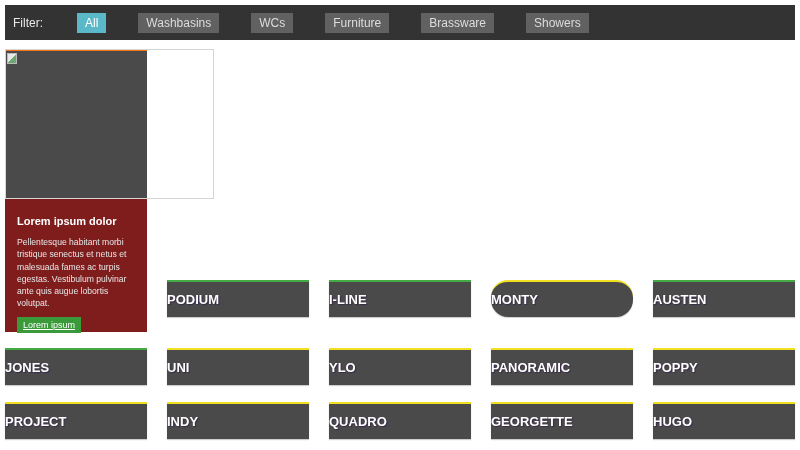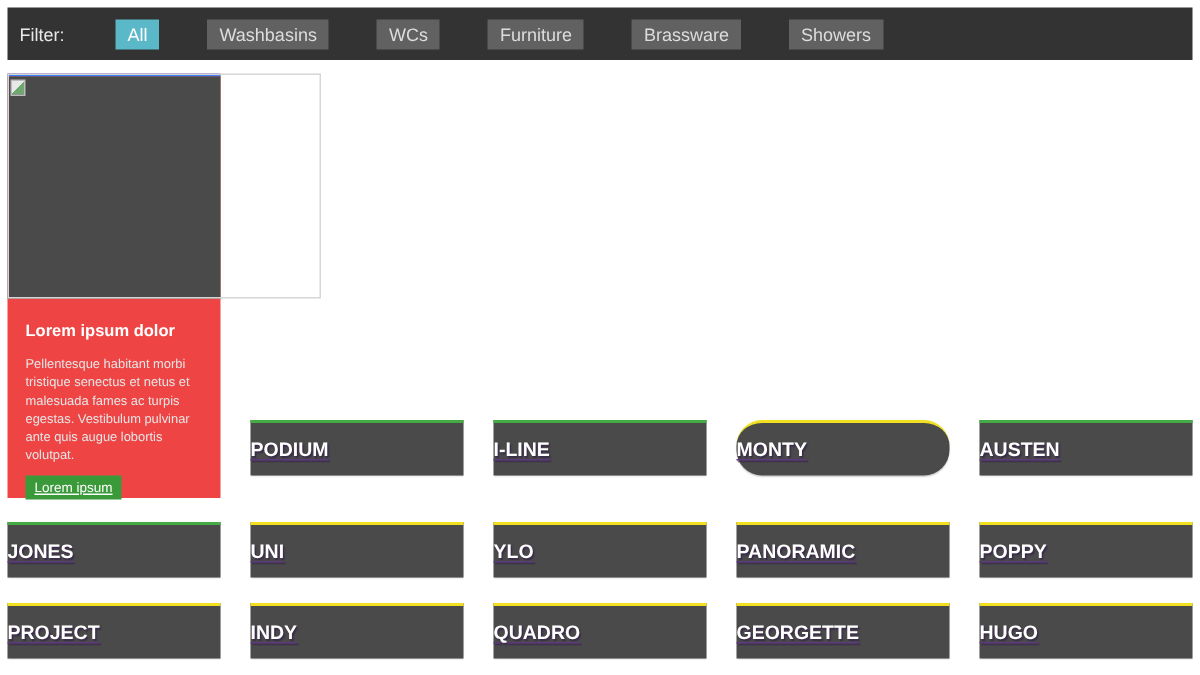--- a/index.html
+++ b/index.html
@@ -1,32 +1,32 @@
 <!DOCTYPE html>
 <html><head>
 <meta charset="utf-8">
 <style>
   html, body { margin: 0; padding: 0; background: #ffffff; width: 800px; height: 450px; overflow: hidden; font-family: "Liberation Sans", sans-serif; }
   .filterbar { position: absolute; left: 5px; top: 5px; width: 790px; height: 35px; background: #333333; display: flex; align-items: center; box-sizing: border-box; padding-left: 8px; }
   .filter-label { color: #e8e8e8; font-size: 12px; margin-right: 6px; }
   .filter-btn { height: 20px; line-height: 20px; padding: 0 8px; margin-right: 4px; background: #616161; color: #dddddd; font-size: 12px; border: none; cursor: pointer; font-family: "Liberation Sans", sans-serif; margin-left: 28px; }
   .filter-btn.active { background: #5bb8c8; color: #ffffff; }
 
-  .feature { position: absolute; left: 5px; top: 49px; width: 142px; height: 283px; background: #ef4444; border-top: 2px solid #3b82f6; box-sizing: border-box; }
+  .feature { position: absolute; left: 5px; top: 49px; width: 142px; height: 283px; background: #7f1d1d; border-top: 2px solid #f97316; box-sizing: border-box; }
   .feature-frame { position: absolute; left: 5px; top: 49px; width: 209px; height: 150px; border: 1px solid #d6d6d6; box-sizing: border-box; pointer-events: none; }
   .feature-img { position: absolute; left: 0; top: 0; width: 142px; height: 148px; background: #4a4a4a; border-bottom: 1px solid #888; box-sizing: border-box; }
   .broken-icon { position: absolute; left: 2px; top: 2px; width: 10px; height: 11px; background: linear-gradient(135deg, #e8e8e8 50%, #6fa86f 50%); border: 1px solid #bbb; box-sizing: border-box; }
   .feature-body { position: absolute; left: 12px; top: 164px; width: 122px; }
   .feature-title { color: #ffffff; font-weight: bold; font-size: 11px; margin-bottom: 9px; }
   .feature-text { color: #e6e6e6; font-size: 8.6px; line-height: 12.3px; }
   .feature-btn { display: inline-block; margin-top: 7px; background: #3a9a3a; color: #ffffff; font-size: 9px; padding: 3px 6px; text-decoration: underline; cursor: pointer; }
 
   .tile { position: absolute; width: 142px; height: 37px; background: #4a4a4a; box-sizing: border-box; border-top: 2px solid #f0e020; box-shadow: 0 1px 1px #cfcfcf; }
   .tile.green { border-top-color: #44aa44; }
-  .tile-name { position: absolute; left: 0; top: 10px; color: #ffffff; font-weight: bold; font-size: 13px; text-decoration: underline; text-decoration-color: #5a3a7a; text-underline-offset: 2px; text-shadow: 1px 1px 1px #3a2a4a; cursor: pointer; }
+  .tile-name { position: absolute; left: 0; top: 10px; color: #ffffff; font-weight: bold; font-size: 13px; text-decoration-color: #5a3a7a; text-underline-offset: 2px; text-shadow: 1px 1px 1px #3a2a4a; cursor: pointer; }
 </style>
 </head>
 <body>
 
 <div class="filterbar">
   <span class="filter-label">Filter:</span>
   <button class="filter-btn active">All</button>
   <button class="filter-btn">Washbasins</button>
   <button class="filter-btn">WCs</button>
   <button class="filter-btn">Furniture</button>

